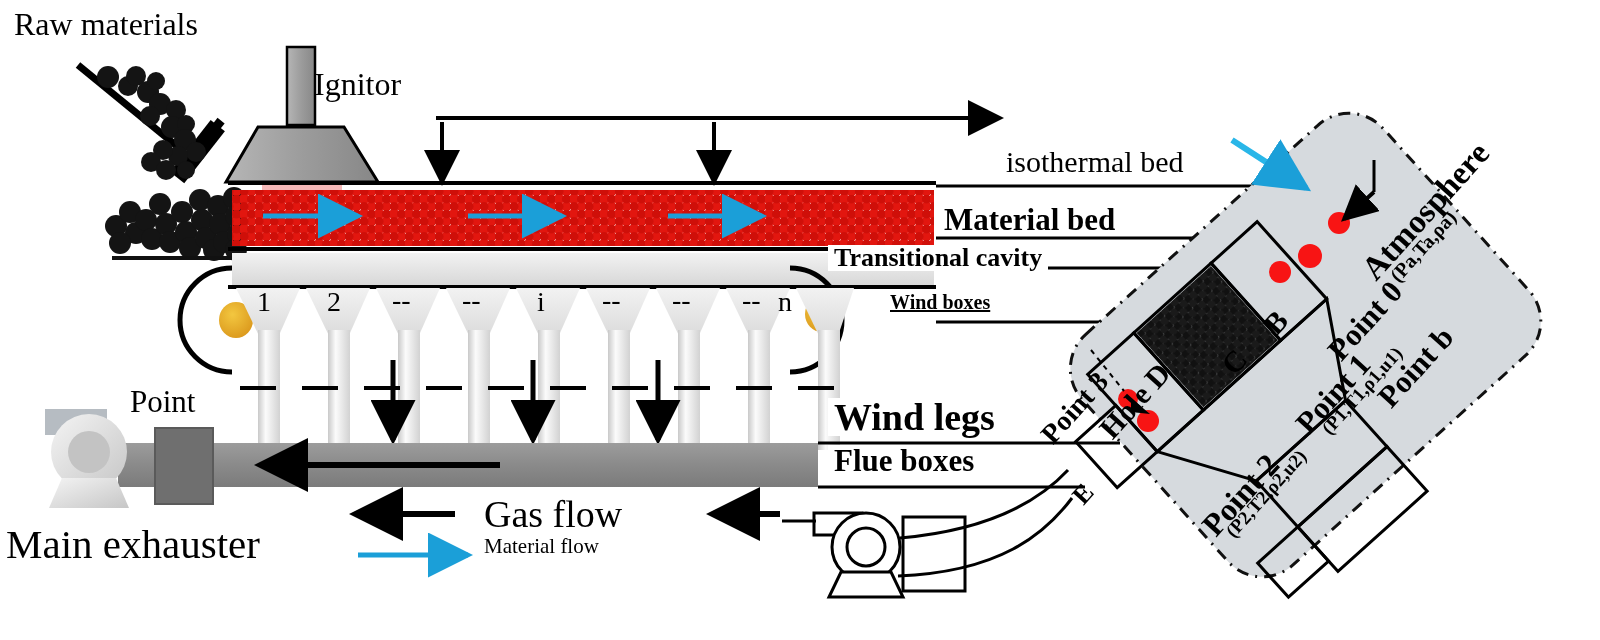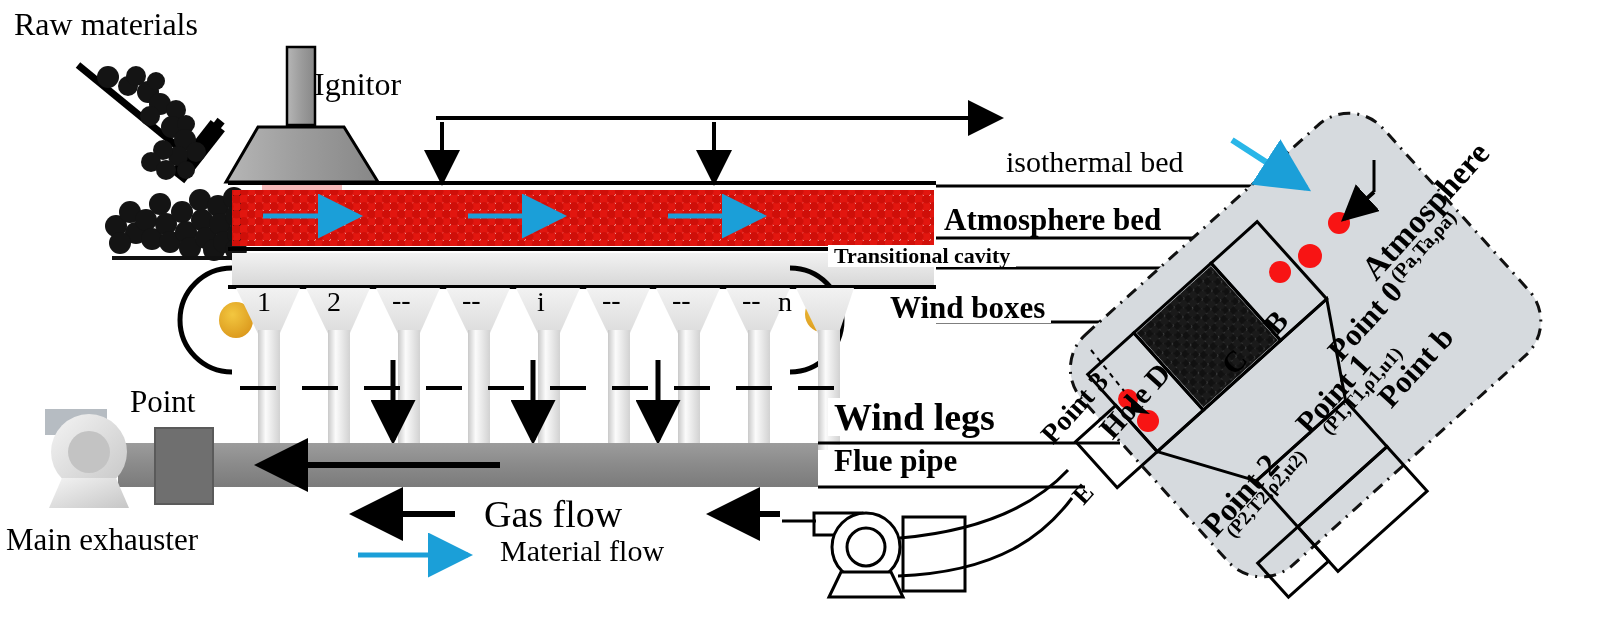--- a/index.html
+++ b/index.html
@@ -289,36 +289,36 @@
     </g>
   </svg>
 
   <div class="lbl" style="left:14px;top:8px;font-size:32px;">Raw materials</div>
 
   <div class="lbl" style="left:314px;top:68px;font-size:32px;">Ignitor</div>
 
 
   <div class="lbl" style="left:1006px;top:103px;font-size:30px;margin-top:44px;">isothermal bed</div>
 
-  <div class="lbl-box" style="left:938px;top:204px;font-size:31px;">Atmosphere bed</div>
-
-  <div class="lbl-box" style="left:828px;top:245px;font-size:22px;text-align:center;">Transitional cavity</div>
-
-  <div class="lbl-box" style="left:884px;top:292px;font-size:31px;">Wind boxes</div>
+  <div class="lbl-box" style="left:938px;top:204px;font-size:31px;">Material bed</div>
+
+  <div class="lbl-box" style="left:828px;top:245px;font-size:26px;text-align:center;">Transitional cavity</div>
+
+  <div class="lbl-box" style="left:884px;top:292px;font-size:20px;text-decoration:underline;">Wind boxes</div>
 
   <div class="lbl-box" style="left:828px;top:398px;font-size:38px;">Wind legs</div>
 
-  <div class="lbl-box" style="left:828px;top:445px;font-size:31px;">Flue pipe</div>
+  <div class="lbl-box" style="left:828px;top:445px;font-size:31px;">Flue boxes</div>
 
   <div class="lbl" style="left:130px;top:386px;font-size:31px;">Point</div>
 
-  <div class="lbl" style="left:6px;top:524px;font-size:31px;">Main exhauster</div>
+  <div class="lbl" style="left:6px;top:524px;font-size:41px;">Main exhauster</div>
 
   <div class="lbl" style="left:484px;top:495px;font-size:38px;">Gas flow</div>
-  <div class="lbl" style="left:484px;top:536px;font-size:30px;margin-left:16px;">Material flow</div>
+  <div class="lbl" style="left:484px;top:536px;font-size:21px;">Material flow</div>
 
   <div class="lbl" style="left:257px;top:288px;font-size:28px;">1</div>
   <div class="lbl" style="left:327px;top:288px;font-size:28px;">2</div>
   <div class="lbl" style="left:392px;top:286px;font-size:28px;">--</div>
   <div class="lbl" style="left:462px;top:286px;font-size:28px;">--</div>
   <div class="lbl" style="left:537px;top:288px;font-size:28px;">i</div>
   <div class="lbl" style="left:602px;top:286px;font-size:28px;">--</div>
   <div class="lbl" style="left:672px;top:286px;font-size:28px;">--</div>
   <div class="lbl" style="left:742px;top:286px;font-size:28px;">--</div>
   <div class="lbl" style="left:778px;top:288px;font-size:28px;">n</div>

